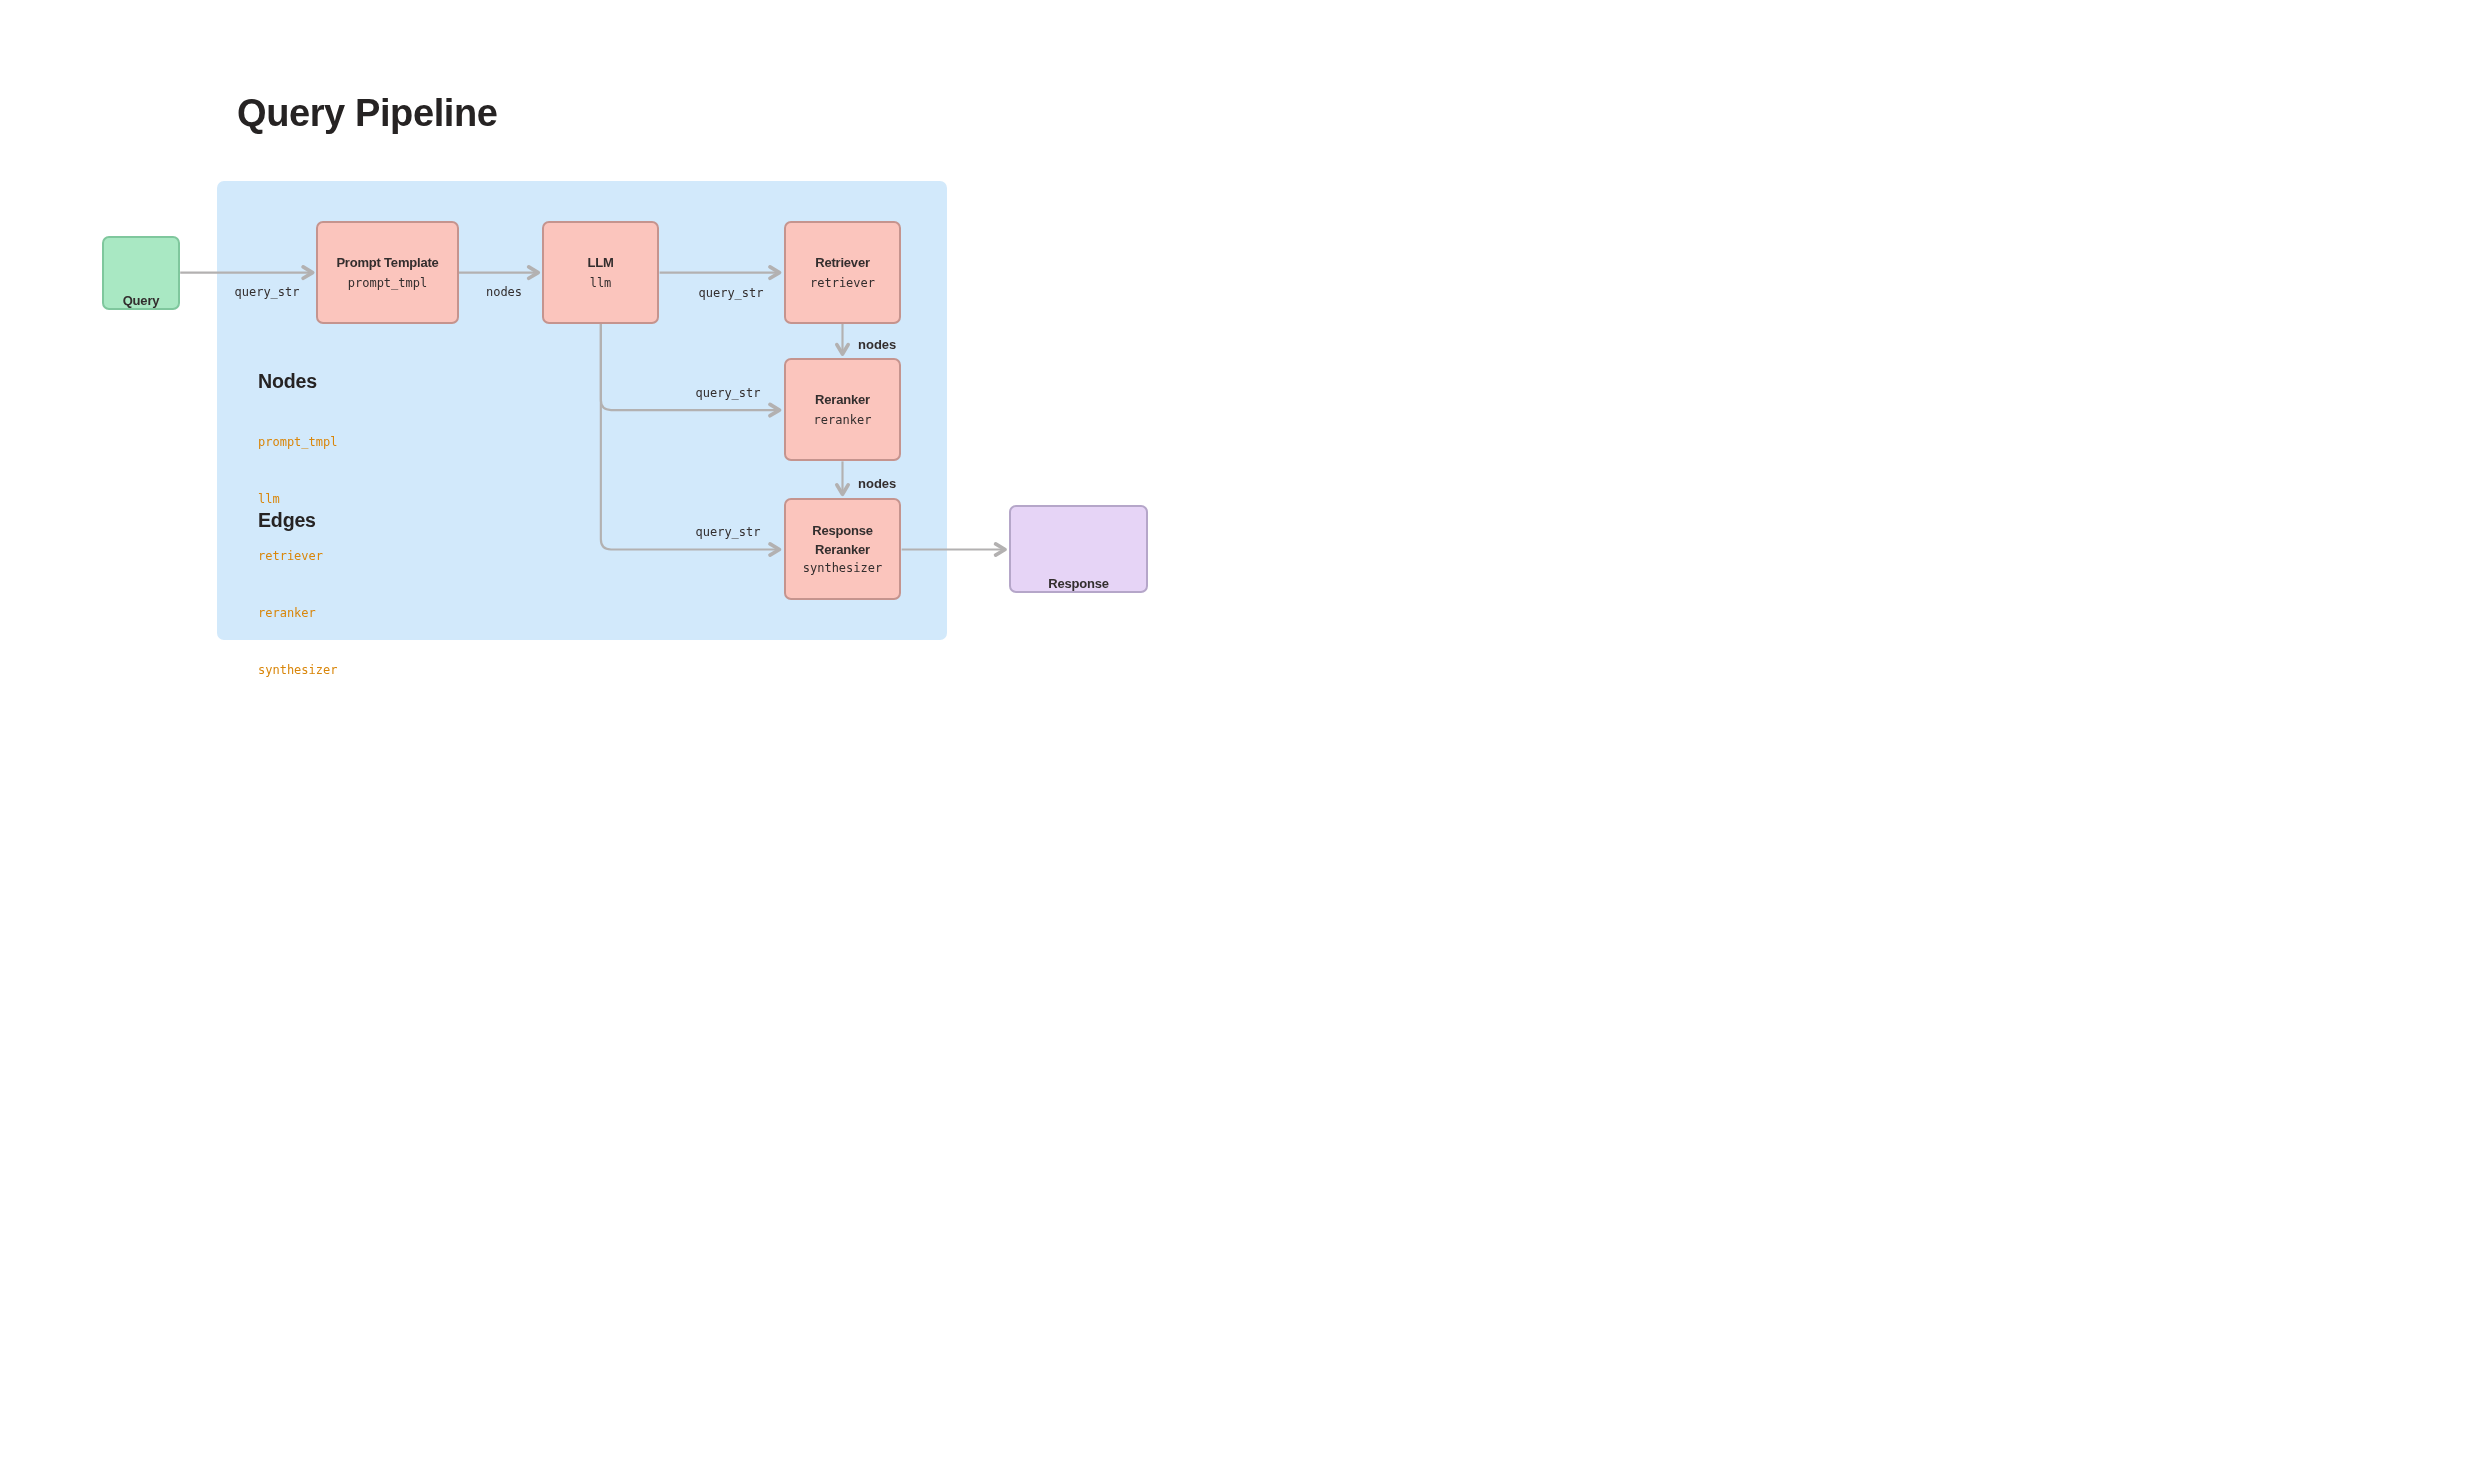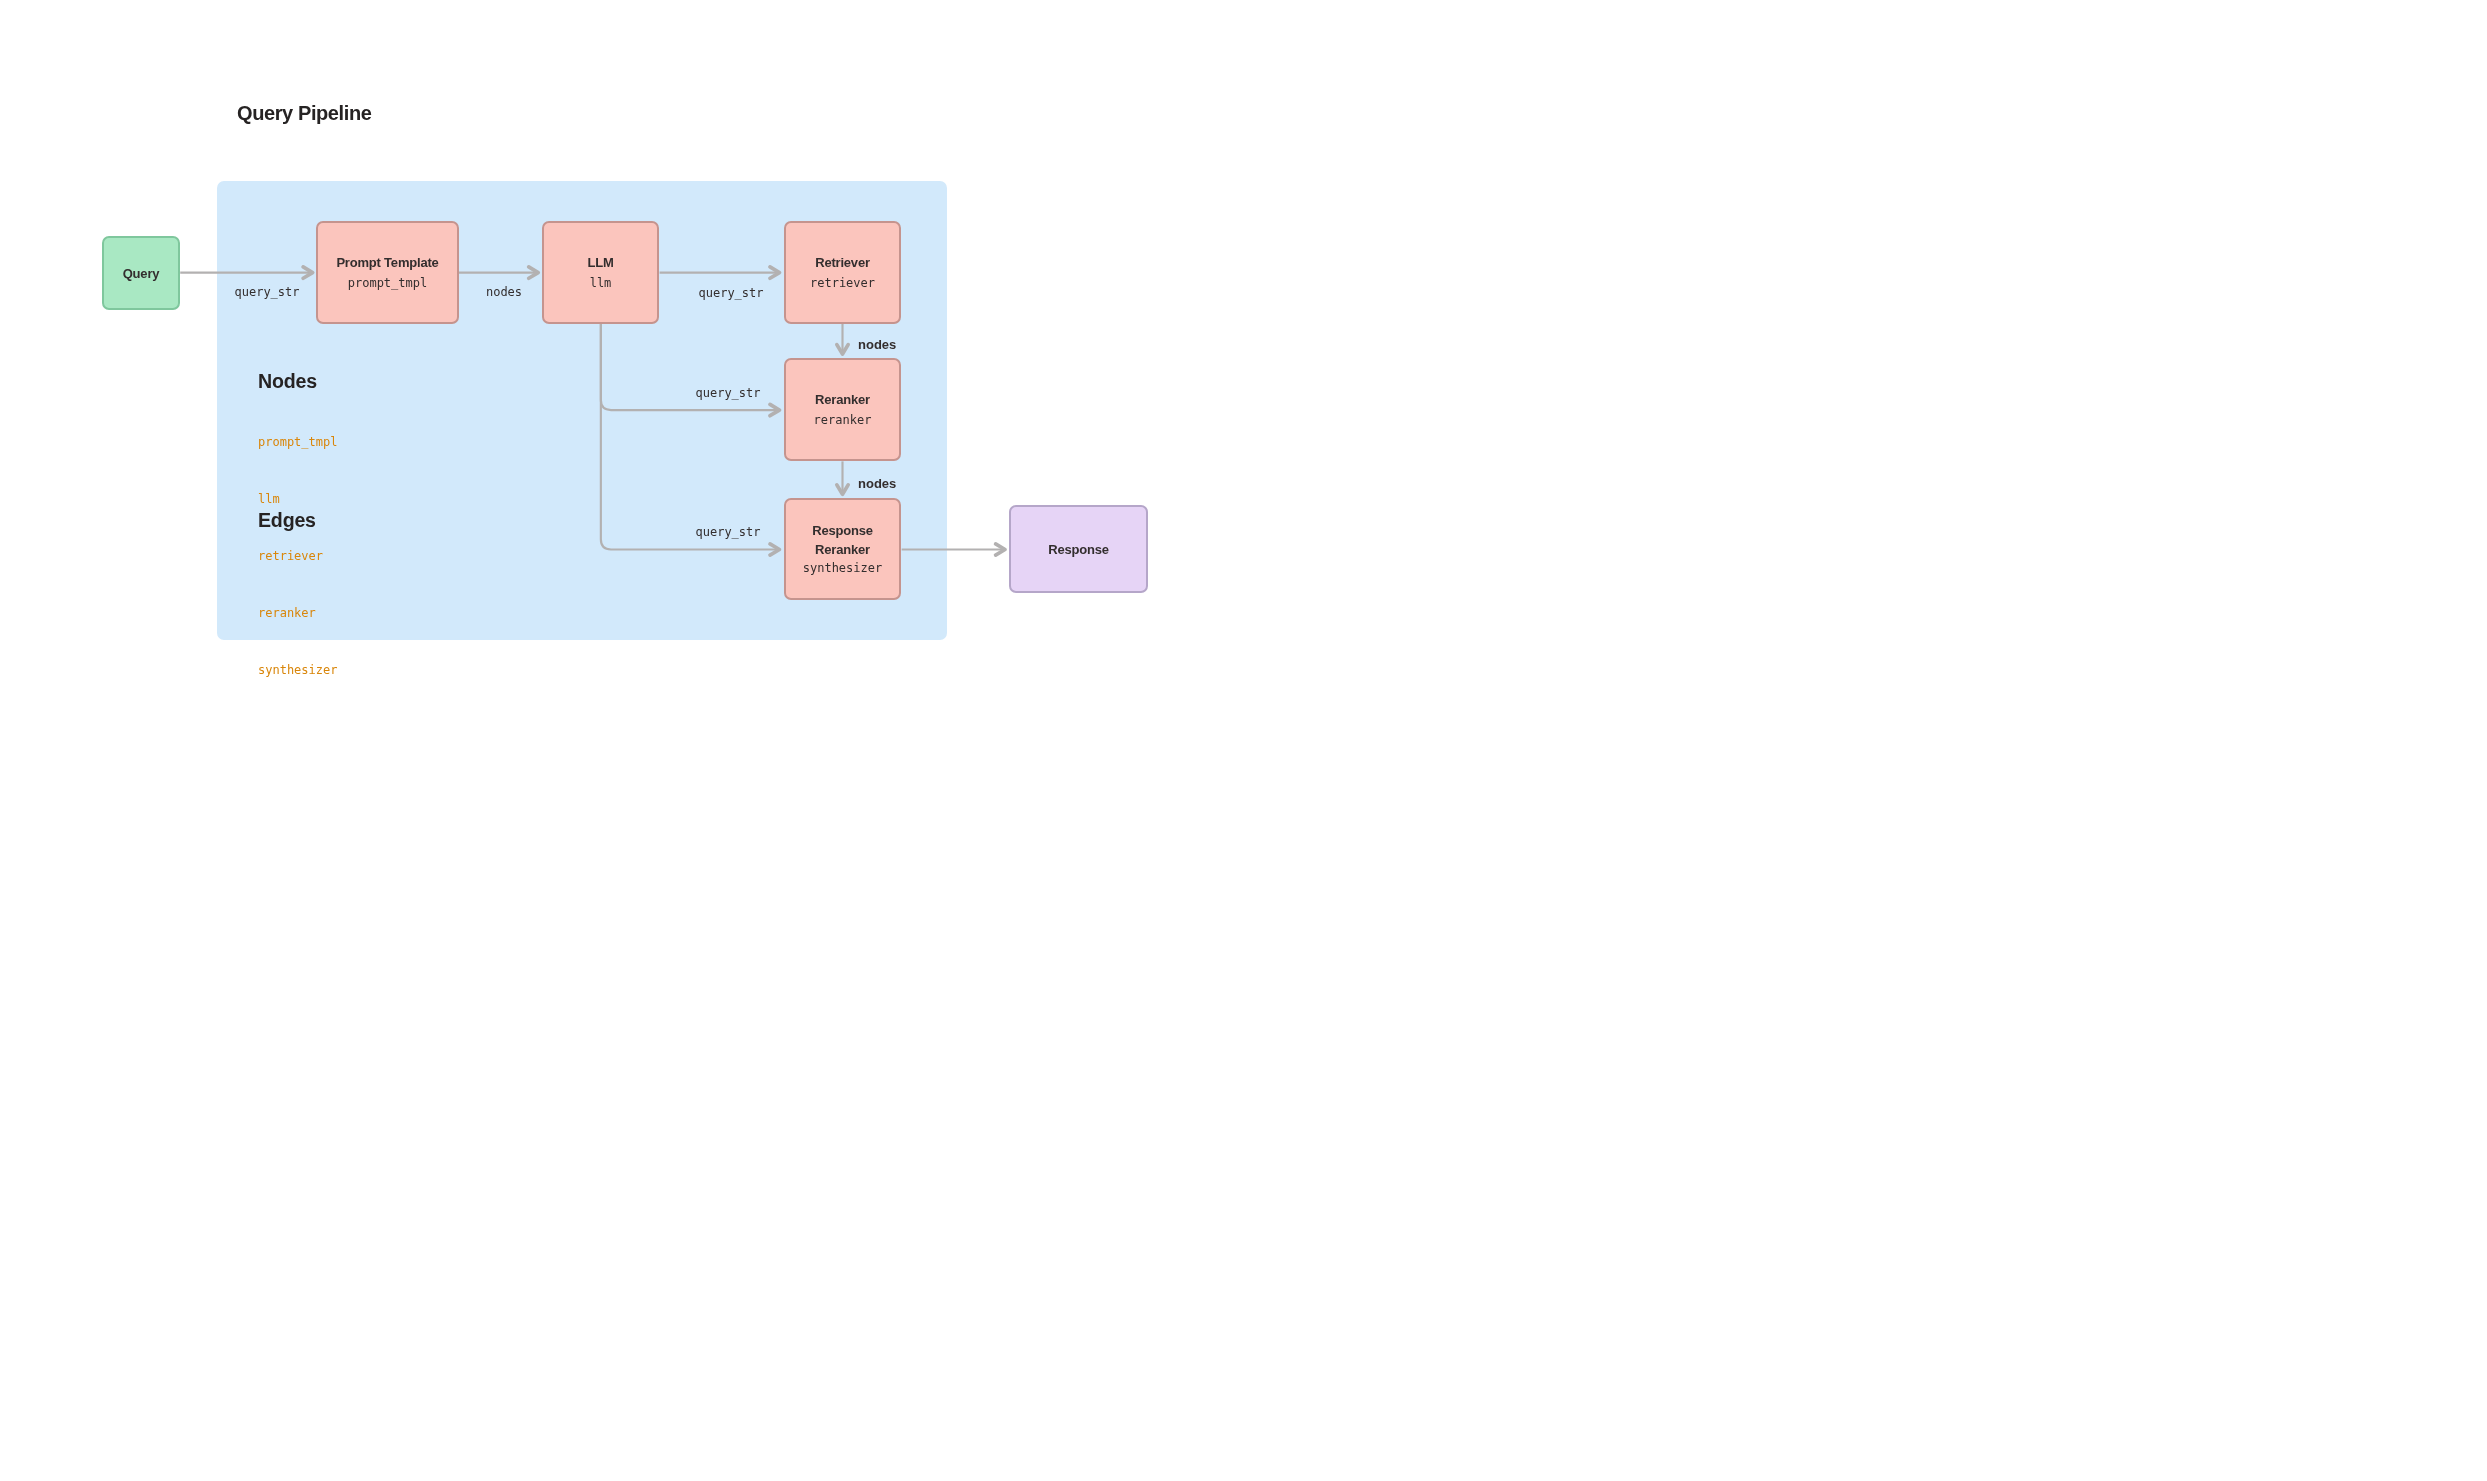--- a/index.html
+++ b/index.html
@@ -19,21 +19,21 @@
   html,body{margin:0;padding:0;background:#ffffff;}
   .stage{
     position:relative;
     width:1244px;height:741px;
     background:#ffffff;
     font-family:"Liberation Sans",sans-serif;
     overflow:hidden;
   }
   .page-title{
     position:absolute;left:237px;top:97px;
-    font-size:20px;line-height:33px;font-weight:700;
+    font-size:38px;line-height:33px;font-weight:700;
     letter-spacing:-0.4px;color:var(--title-color);
     white-space:nowrap;
   }
   .panel{
     position:absolute;left:217px;top:181px;width:730px;height:459px;
     background:var(--panel-bg);border-radius:7px;
   }
   .wires{position:absolute;left:0;top:0;width:1244px;height:741px;pointer-events:none;}
   .wires path{stroke:var(--arrow);stroke-width:2.75px;fill:none;}
   .wires .arrowhead{stroke:var(--arrow);fill:none;}
@@ -49,21 +49,21 @@
     font-size:13px;font-weight:700;color:var(--text-dark);
     letter-spacing:-0.2px;line-height:15.7px;white-space:nowrap;
   }
   .node .s{
     font-family:"DejaVu Sans Mono",monospace;
     font-size:12px;color:var(--text-dark);line-height:14px;white-space:nowrap;
   }
   .terminal{
     position:absolute;
     border-radius:7px;border:2.3px solid;
-    display:flex;align-items:center;justify-content:center;
+    display:flex;align-items:flex-end;justify-content:center;
     font-size:13px;font-weight:700;color:var(--text-dark);
     letter-spacing:-0.2px;text-align:center;
   }
   .terminal.query{background:var(--query-fill);border-color:var(--query-border);}
   .terminal.response{background:var(--response-fill);border-color:var(--response-border);}
   .elabel{
     position:absolute;transform:translate(-50%,-50%);
     font-family:"DejaVu Sans Mono",monospace;
     font-size:12px;color:var(--text-dark);white-space:nowrap;
   }

